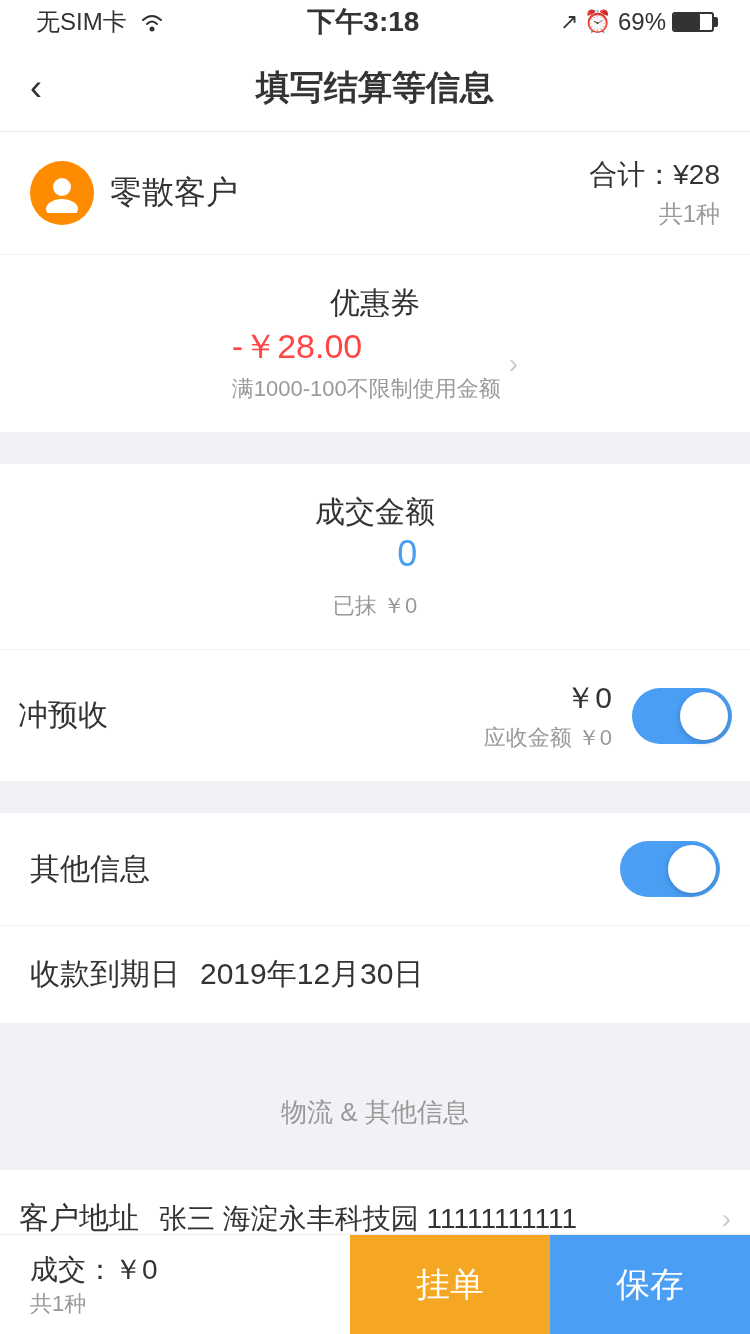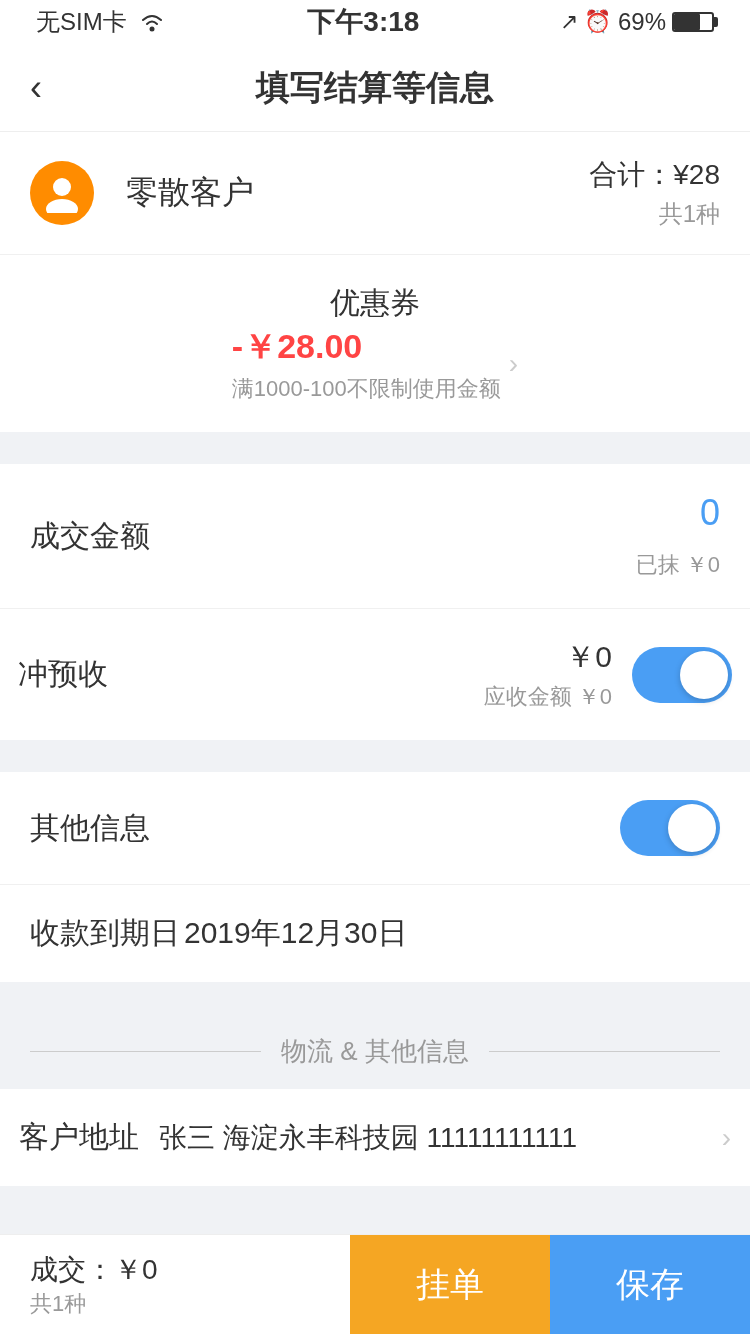--- a/index.html
+++ b/index.html
@@ -60,21 +60,21 @@
     }
 
     
     .customer-row {
       background: #fff;
       padding: 24px 30px;
       display: flex;
       align-items: center;
       justify-content: space-between;
     }
-    .customer-left { display: flex; align-items: center; gap: 32px; text-align: right; }
+    .customer-left { display: flex; align-items: center; gap: 16px; text-align: right; }
     .customer-avatar {
       width: 64px;
       height: 64px;
       border-radius: 50%;
       background: #ff8c00;
       display: flex;
       align-items: center;
       justify-content: center;
     }
     .customer-name { font-size: 32px; color: #333; }
@@ -87,34 +87,35 @@
       background: #fff;
       padding: 28px 30px;
       display: flex;
       align-items: center;
       justify-content: space-between;
       border-top: 1px solid #f0f0f0;
       flex-direction: column;
     }
     .coupon-label { font-size: 30px; color: #333; }
     .coupon-right { display: flex; align-items: center; gap: 8px; }
-    .coupon-amount { font-size: 34px; color: #ff4444; font-weight: 700; }
+    .coupon-amount { font-size: 34px; color: #ff4444; font-weight: 400; }
     .coupon-desc { font-size: 22px; color: #999; margin-top: 4px; text-align: right; }
     .chevron-icon { font-size: 28px; color: #ccc; }
 
     
     .section-divider { height: 16px; background: #f0f2f5; }
 
     
     .deal-row {
       background: #fff;
       padding: 28px 30px;
       display: flex;
       align-items: center;
       justify-content: space-between;
+      flex-direction: column;
     }
     .deal-label { font-size: 30px; color: #333; }
     .deal-right { display: flex; align-items: center; gap: 16px; }
     .deal-value-wrap { text-align: right; }
     .deal-value { font-size: 36px; color: #4a9ef4; font-weight: 500; }
     .deal-sub { font-size: 22px; color: #999; margin-top: 16px; }
     .round-btn {
       border: 1px solid #ccc;
       border-radius: 8px;
       padding: 12px 24px;
@@ -169,38 +170,39 @@
       justify-content: space-between;
     }
     .debt-label { font-size: 30px; color: #333; }
 
     
     .duedate-row {
       background: #fff;
       padding: 28px 30px;
       display: flex;
       align-items: center;
-      gap: 4px;
+      gap: 20px;
       border-top: 1px solid #f0f0f0;
     }
     .duedate-label { font-size: 30px; color: #333; }
     .duedate-value { font-size: 30px; color: #333; }
 
     
     .logistics-divider {
       background: #f0f2f5;
       height: 16px;
     }
     .logistics-header {
       background: #f0f2f5;
       padding: 20px 30px;
       display: flex;
       align-items: center;
       justify-content: center;
       gap: 20px;
+      flex-direction: column;
     }
     .logistics-line { flex: 1; height: 1px; background: #ccc; }
     .logistics-text { font-size: 26px; color: #999; }
 
     
     .address-row {
       background: #fff;
       padding: 28px 19px;
       display: flex;
       align-items: center;

